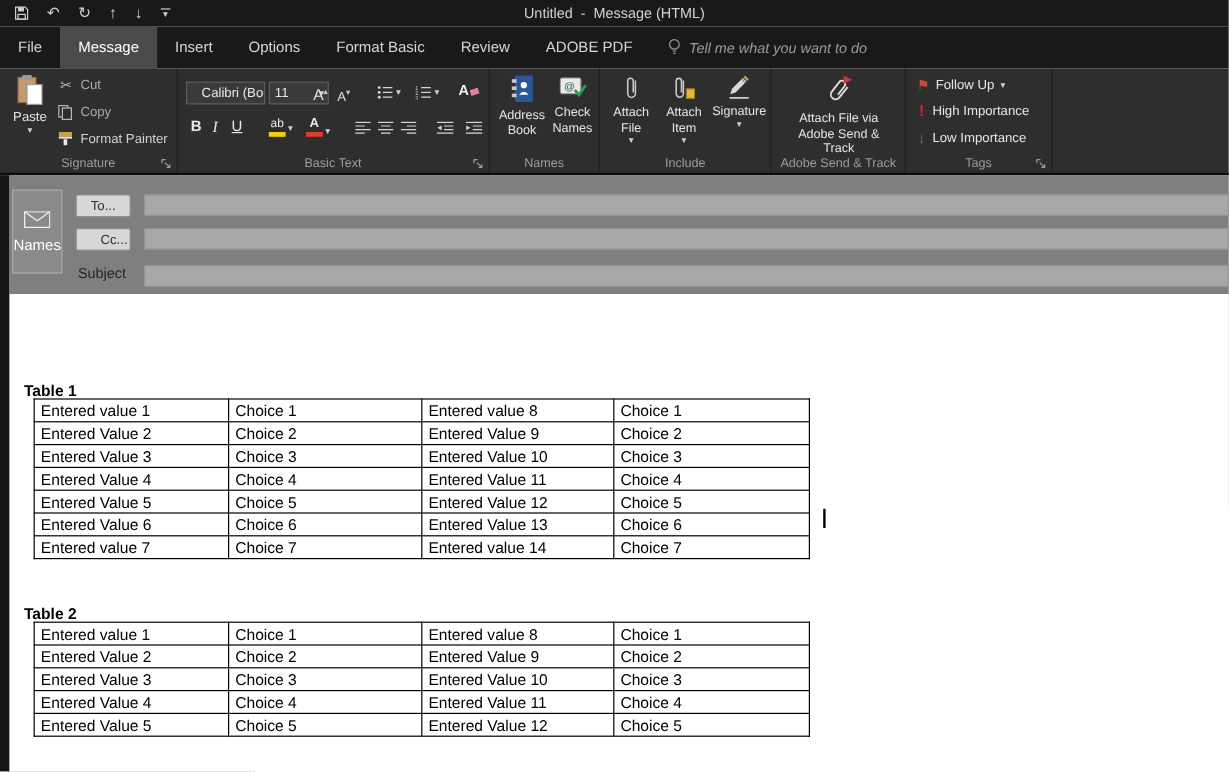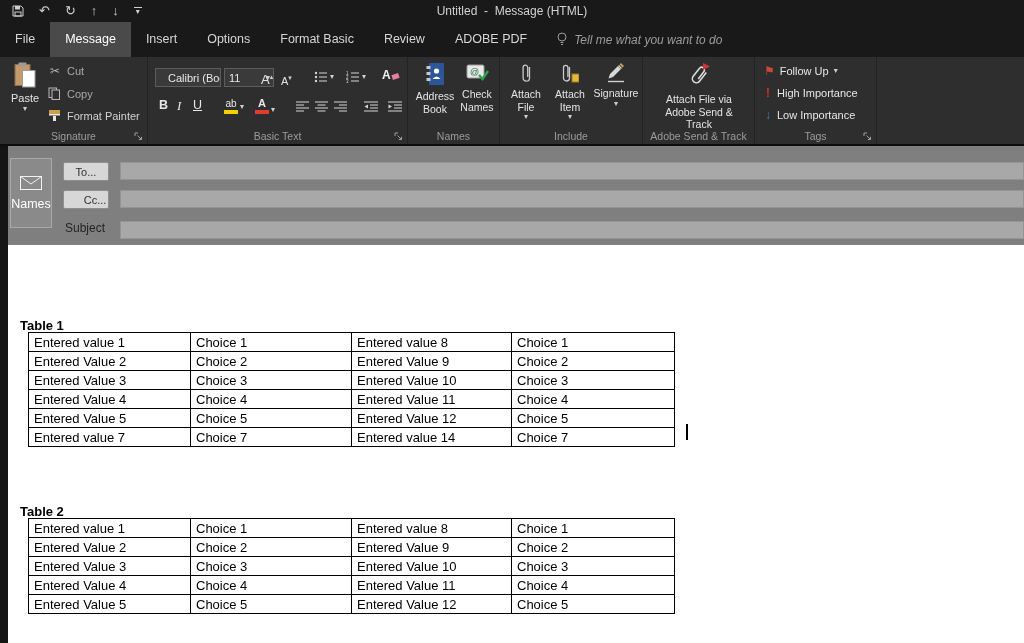--- a/index.html
+++ b/index.html
@@ -488,20 +488,26 @@
             <td>Entered Value 11</td>
             <td>Choice 4</td>
           </tr>
           <tr>
             <td>Entered Value 5</td>
             <td>Choice 5</td>
             <td>Entered Value 12</td>
             <td>Choice 5</td>
           </tr>
           <tr>
+            <td>Entered Value 6</td>
+            <td>Choice 6</td>
+            <td>Entered Value 13</td>
+            <td>Choice 6</td>
+          </tr>
+          <tr>
             <td>Entered value 7</td>
             <td>Choice 7</td>
             <td>Entered value 14</td>
             <td>Choice 7</td>
           </tr>
         </tbody>
     </table>
     <div class="caret-line"></div>
     <div class="tbl-title t2-title">Table 2</div>
     <table class="ctable t2-table">

